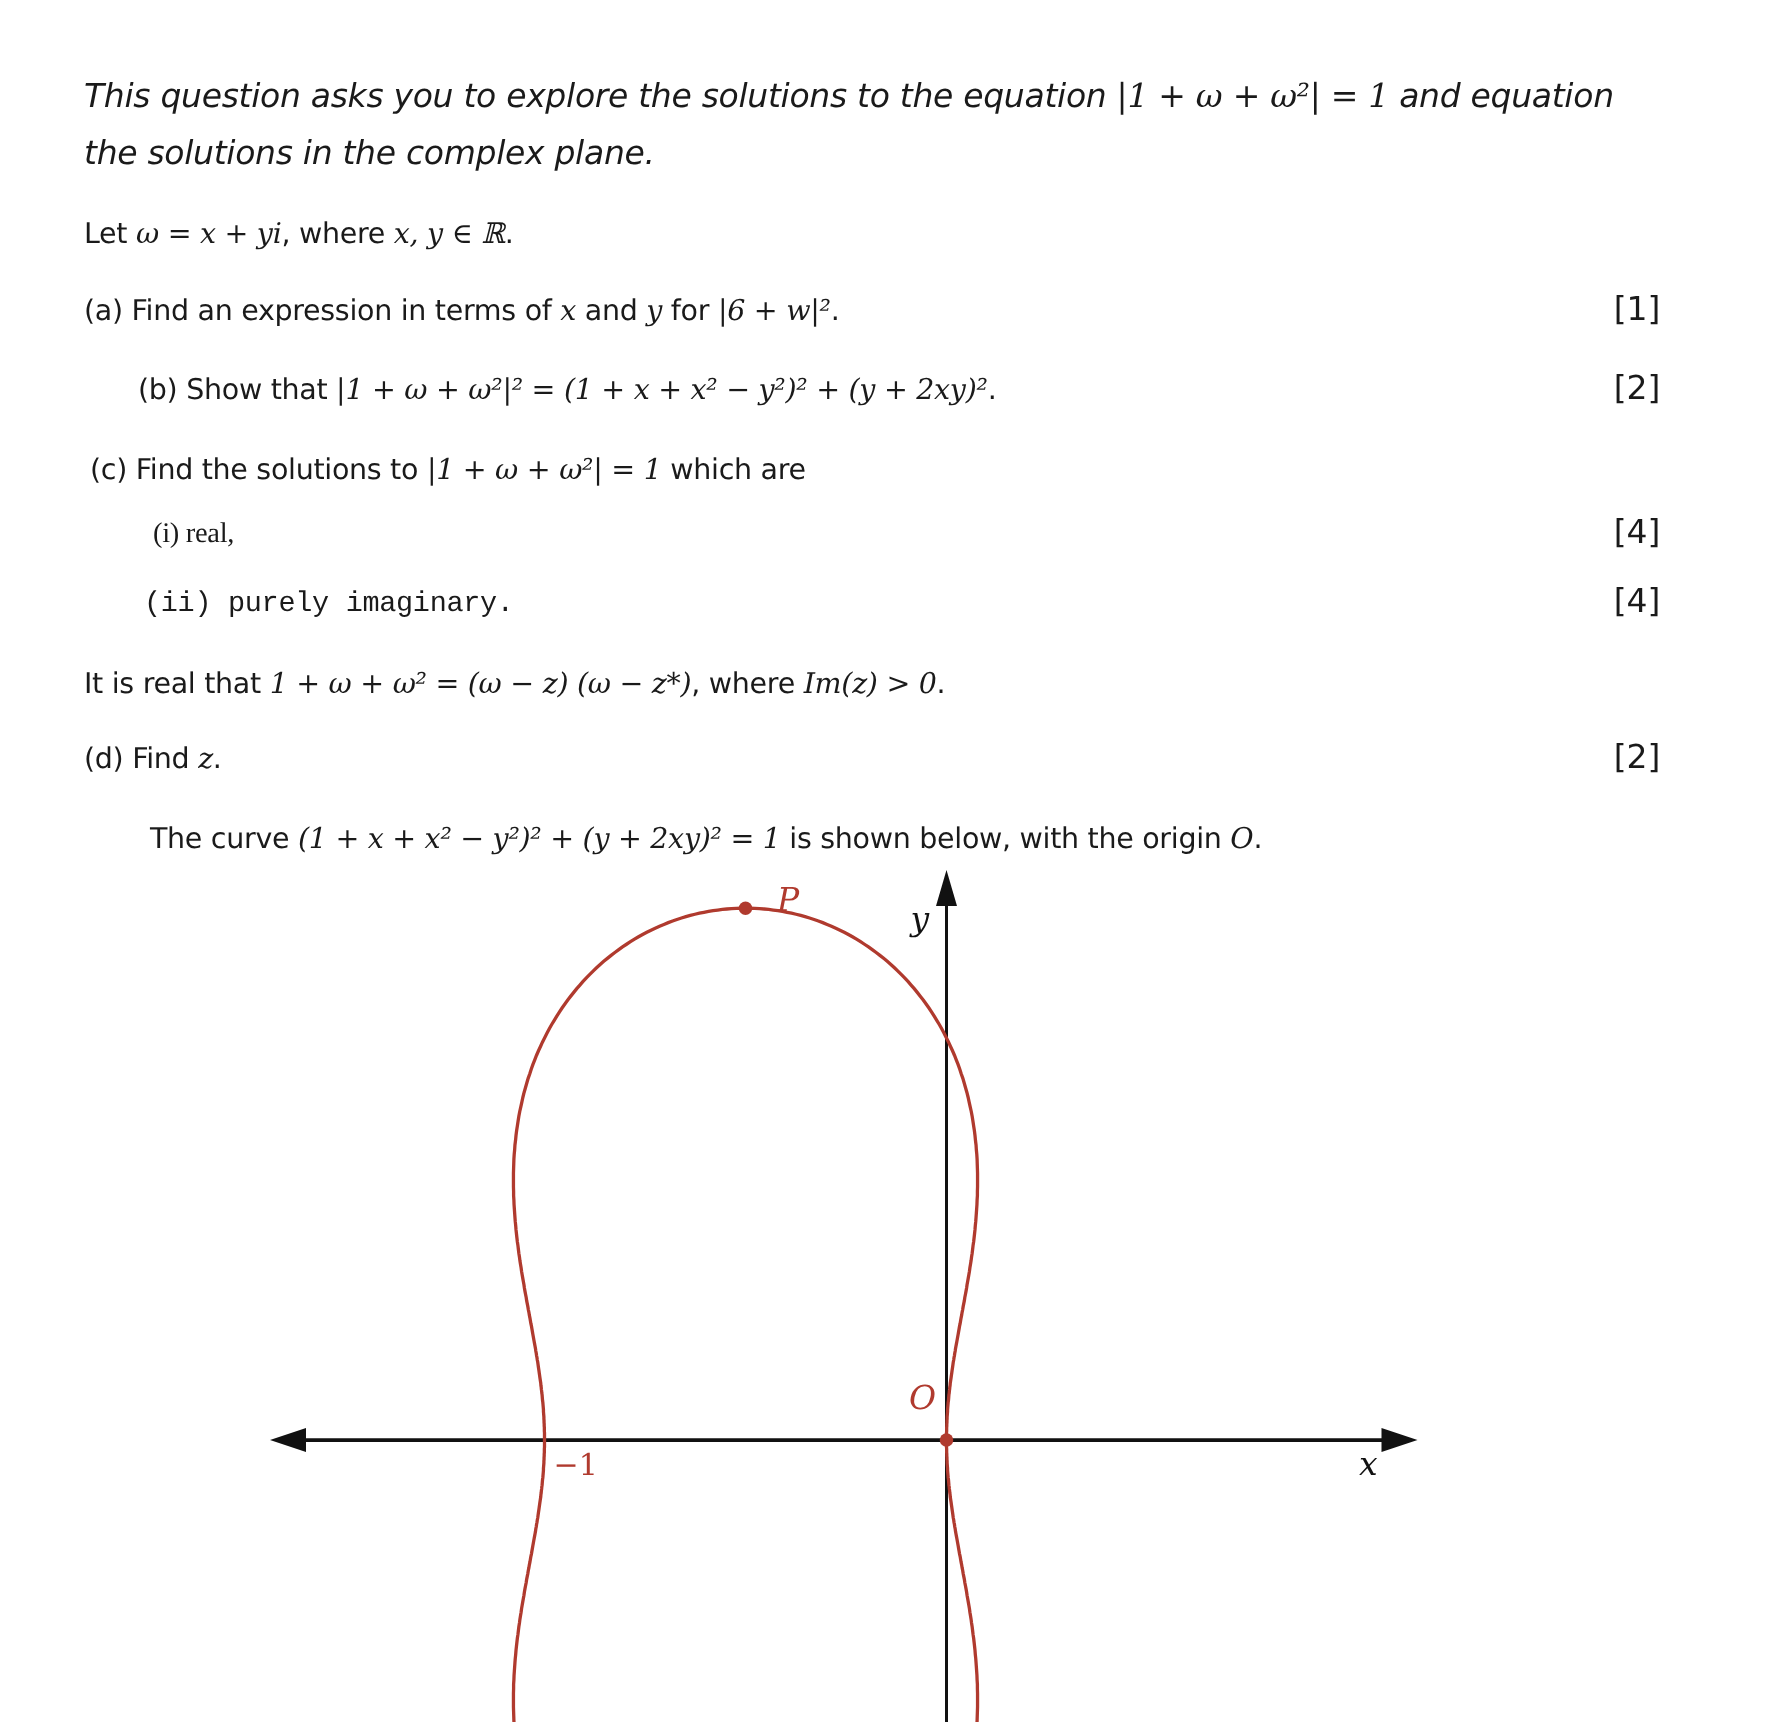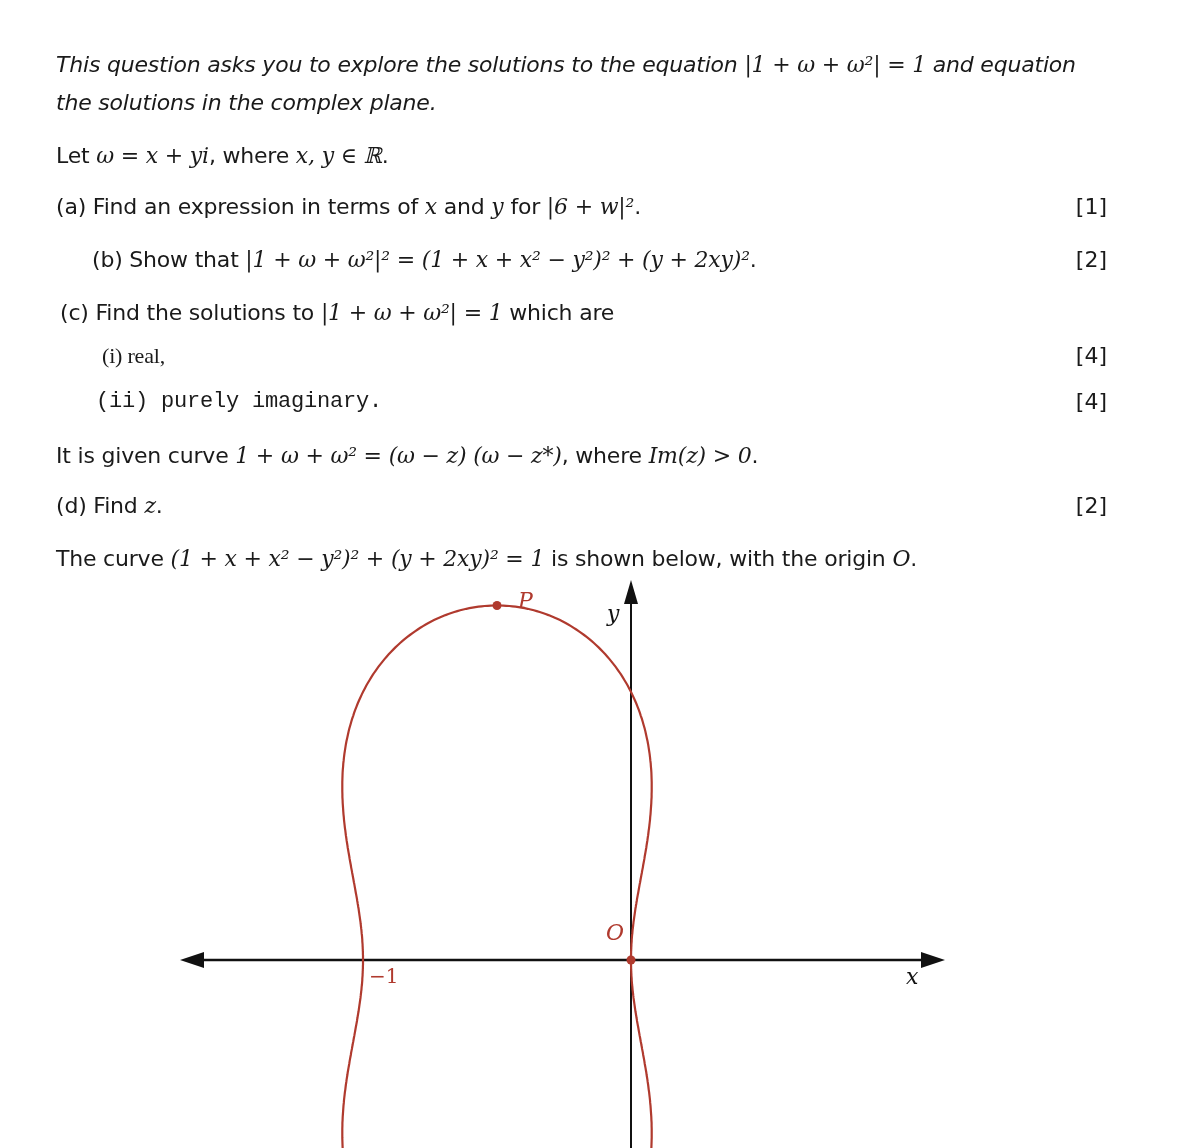--- a/index.html
+++ b/index.html
@@ -11,21 +11,21 @@
       width: 1184px;
       height: 1148px;
       position: relative;
       overflow: hidden;
       font-family: "DejaVu Sans", "Liberation Sans", sans-serif;
       color: #1a1a1a;
     }
     .line {
       position: absolute;
       left: 56px;
-      font-size: 22px;
+      font-size: 19px;
       line-height: 30px;
       white-space: nowrap;
       letter-spacing: -0.2px;
     }
     .intro {
       font-style: italic;
       font-size: 22px;
     }
     .math {
       font-family: "DejaVu Serif", "Liberation Serif", serif;
@@ -78,29 +78,29 @@
 
 <div class="line" style="top:298px; left:60px;">
   <span>(c) Find the solutions to </span><span class="math">|1 + ω + ω²| = 1</span><span> which are</span>
 </div>
 <div class="line indent1" style="top:341px;">(i) real,</div>
 <div class="marks" style="top:341px;">[4]</div>
 <div class="line indent2" style="top:387px;">(ii) purely imaginary.</div>
 <div class="marks" style="top:387px;">[4]</div>
 
 <div class="line" style="top:441px;">
-  <span>It is given curve </span><span class="math">1 + ω + ω² = (ω − z) (ω − z*)</span><span>, where </span><span class="math">Im(z) &gt; 0</span><span>.</span>
+  <span>It is real that </span><span class="math">1 + ω + ω² = (ω − z) (ω − z*)</span><span>, where </span><span class="math">Im(z) &gt; 0</span><span>.</span>
 </div>
 
 <div class="line" style="top:491px;">
   <span>(d) Find </span><span class="math">z</span><span>.</span>
 </div>
 <div class="marks" style="top:491px;">[2]</div>
 
-<div class="line" style="top:544px;">
+<div class="line" style="top:544px;margin-left:44px;">
   <span>The curve </span><span class="math">(1 + x + x² − y²)² + (y + 2xy)² = 1</span><span> is shown below, with the origin </span><span class="math">O</span><span>.</span>
 </div>
 
 <svg id="graph" width="1184" height="1148">
 
   <line x1="196" y1="960" x2="928" y2="960" stroke="#111" stroke-width="2.5"></line>
   <polygon points="180,960 204,952 204,968" fill="#111"></polygon>
   <polygon points="945,960 921,952 921,968" fill="#111"></polygon>
 
   <line x1="631" y1="1148" x2="631" y2="598" stroke="#111" stroke-width="2"></line>

